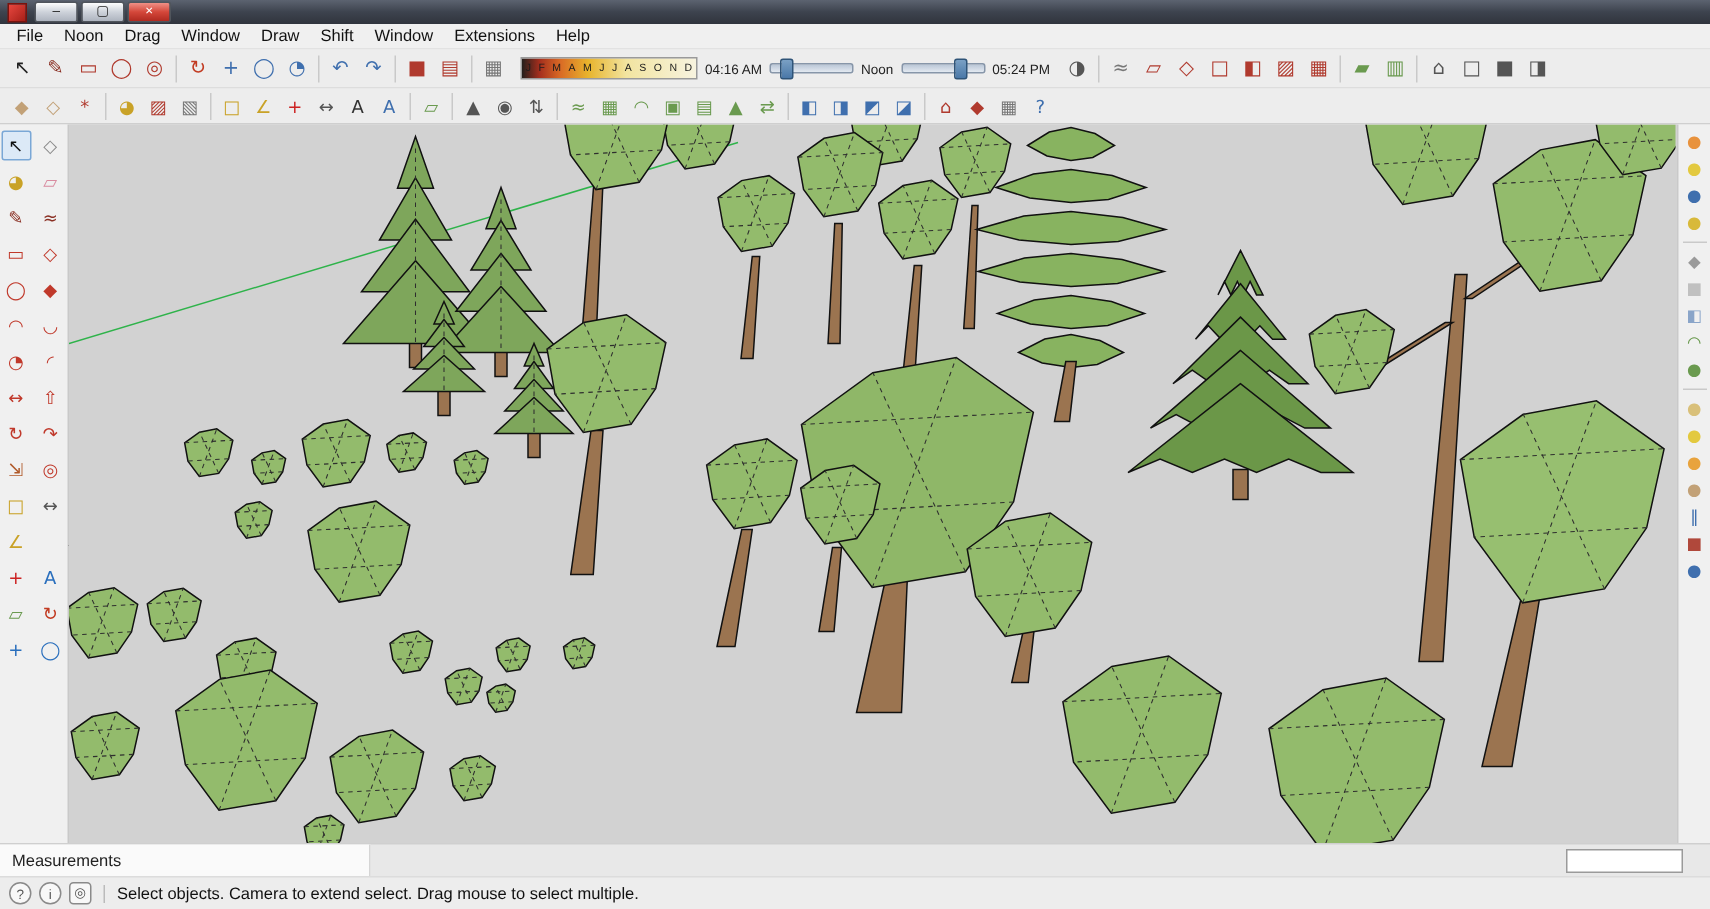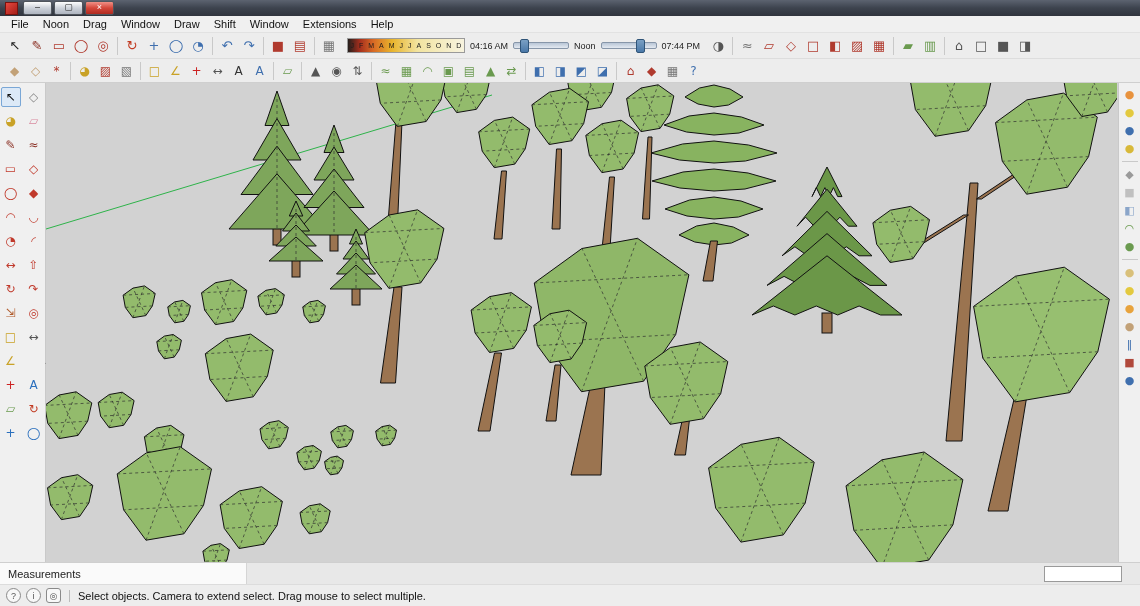--- a/index.html
+++ b/index.html
@@ -165,21 +165,21 @@
           <span class="m" data-name="month-tick-label">D</span>
         </span>
       <span class="time-label" data-name="shadow-time-start-label">04:16 AM</span>
       <span class="slider s1" data-name="shadow-time-slider">
           <span class="thumb" data-name="slider-thumb"></span>
         </span>
       <span class="time-label" data-name="shadow-time-noon-label">Noon</span>
       <span class="slider s2" data-name="shadow-time-slider-2">
           <span class="thumb" data-name="slider-thumb"></span>
         </span>
-      <span class="time-label" data-name="shadow-time-end-label">07:44 PM</span>
+      <span class="time-label" data-name="shadow-time-end-label">05:24 PM</span>
     </span>
     <span class="tbhost" data-name="toolbar-row1-right-group">
 
     <button class="tbbtn" data-name="shadows-toggle" style="color: rgb(85, 85, 85);">
           <span class="glyph">◑</span>
         </button>
         <span class="tb-sep" data-name="toolbar-separator"></span>
         <button class="tbbtn" data-name="fog-toggle" style="color: rgb(119, 119, 119);">
           <span class="glyph">≈</span>
         </button>

